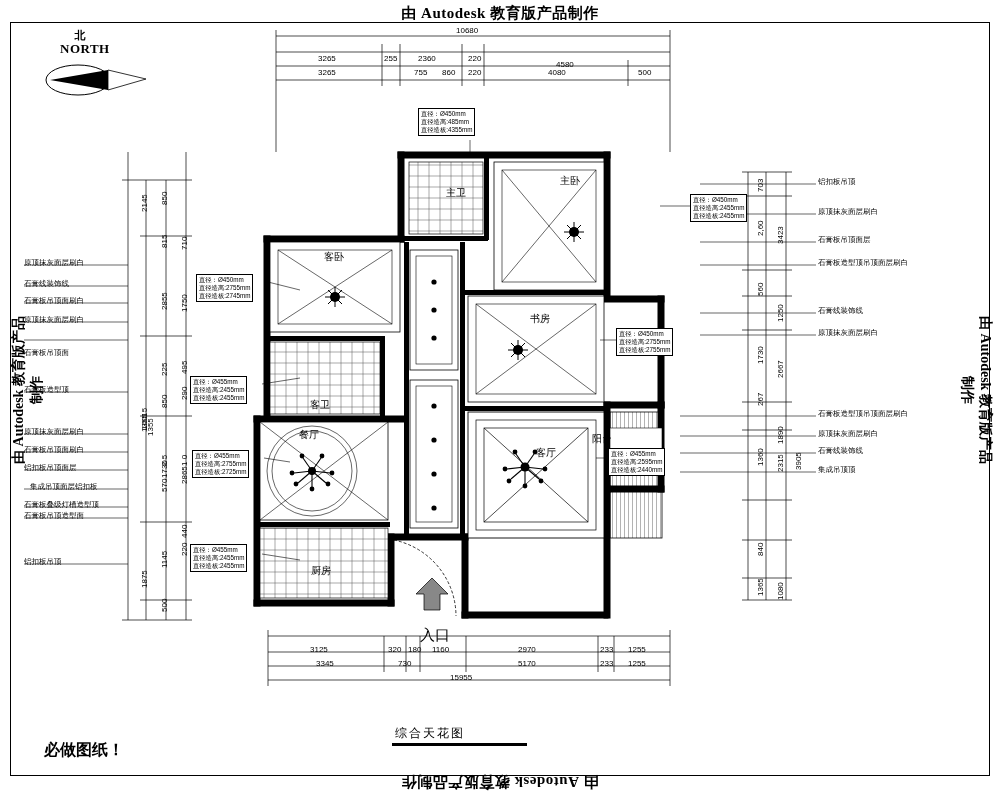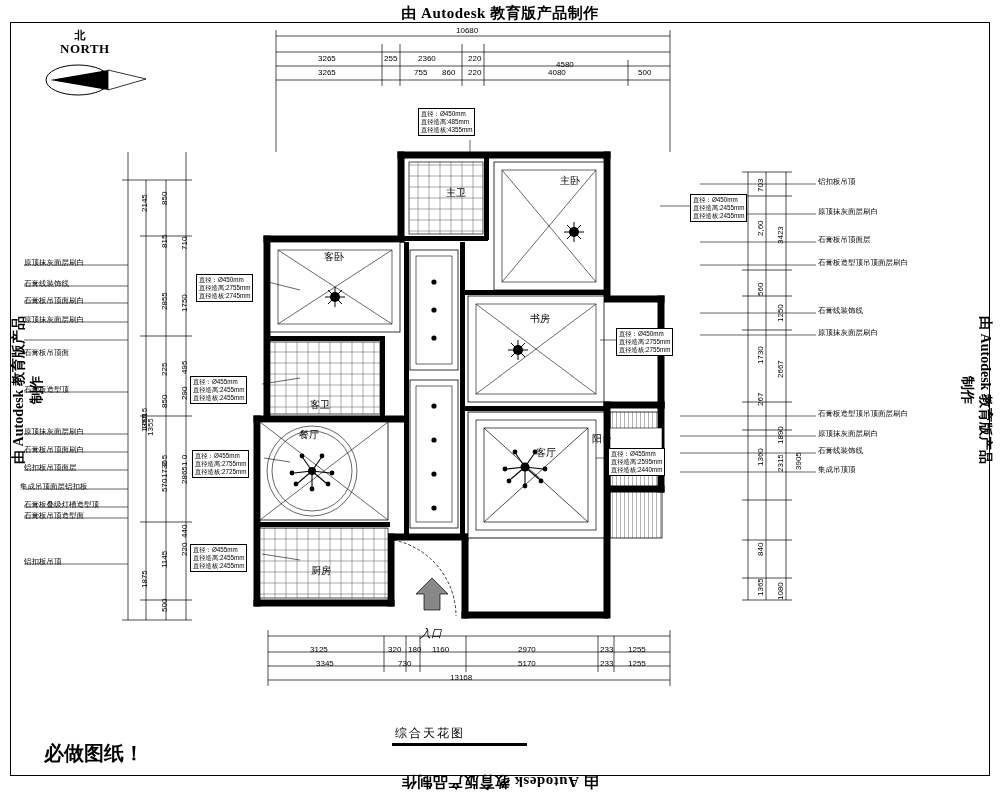--- a/index.html
+++ b/index.html
@@ -17,29 +17,29 @@
   .wm-left{left:-52px;top:372px;width:160px;text-align:center;font-weight:bold;font-size:14px;transform:rotate(-90deg);}
   .wm-right{left:896px;top:372px;width:160px;text-align:center;font-weight:bold;font-size:14px;transform:rotate(90deg);}
 
   
   .frame{left:10px;top:22px;width:978px;height:752px;border:1px solid #000;}
   .north-label{left:60px;top:30px;font-size:11px;font-weight:bold;text-align:center;width:40px;line-height:1.05;}
   .north-label small{display:block;font-size:13px;font-weight:bold;letter-spacing:.5px;}
 
   .title-bottom{left:395px;top:725px;font-size:12px;letter-spacing:2px;}
   .title-underline{left:392px;top:743px;width:135px;height:3px;background:#000;}
-  .note-bl{left:44px;top:740px;font-size:20px;font-weight:bold;}
+  .note-bl{left:44px;top:740px;font-size:16px;font-weight:bold;}
 
   
   .dim{font-size:8px;font-family:"Liberation Sans",sans-serif;white-space:nowrap;}
   .dimv{font-size:8px;font-family:"Liberation Sans",sans-serif;white-space:nowrap;transform:rotate(-90deg);transform-origin:left top;}
   .lead{font-size:7.5px;font-family:"Liberation Sans",sans-serif;white-space:nowrap;}
   .room{font-size:10px;font-family:Liberation Serif, serif;}
   .tagbox{font-size:6.3px;line-height:1.25;font-family:"Liberation Sans",sans-serif;border:1px solid #000;background:#fff;padding:1px 2px;white-space:nowrap;}
-  .entry{font-size:11px;font-family:"Liberation Sans",sans-serif;font-style:italic;}
+  .entry{font-size:15px;font-family:"Liberation Sans",sans-serif;}
 
   svg{position:absolute;left:0;top:0;}
 </style>
 </head>
 <body>
 
 <div class="stage">
 
   <div class="abs wm-top">由 Autodesk 教育版产品制作</div>
   <div class="abs wm-bottom">由 Autodesk 教育版产品制作</div>
@@ -417,21 +417,21 @@
   <div class="abs dim" style="left:432px;top:645px">1160</div>
   <div class="abs dim" style="left:518px;top:645px">2970</div>
   <div class="abs dim" style="left:600px;top:645px">233</div>
   <div class="abs dim" style="left:628px;top:645px">1255</div>
 
   <div class="abs dim" style="left:316px;top:659px">3345</div>
   <div class="abs dim" style="left:398px;top:659px">730</div>
   <div class="abs dim" style="left:518px;top:659px">5170</div>
   <div class="abs dim" style="left:600px;top:659px">233</div>
   <div class="abs dim" style="left:628px;top:659px">1255</div>
-  <div class="abs dim" style="left:450px;top:673px">13168</div>
+  <div class="abs dim" style="left:450px;top:673px">15955</div>
 
   <div class="abs dimv" style="left:140px;top:212px">2145</div>
   <div class="abs dimv" style="left:140px;top:432px">1355</div>
   <div class="abs dimv" style="left:140px;top:588px">1875</div>
   <div class="abs dimv" style="left:140px;top:430px">10015</div>
 
   <div class="abs dimv" style="left:160px;top:205px">850</div>
   <div class="abs dimv" style="left:160px;top:248px">815</div>
   <div class="abs dimv" style="left:160px;top:310px">2855</div>
   <div class="abs dimv" style="left:160px;top:376px">225</div>
@@ -471,21 +471,21 @@
 
   <div class="abs lead" style="left:24px;top:258px">原顶抹灰面层刷白</div>
   <div class="abs lead" style="left:24px;top:279px">石膏线装饰线</div>
   <div class="abs lead" style="left:24px;top:296px">石膏板吊顶面刷白</div>
   <div class="abs lead" style="left:24px;top:315px">原顶抹灰面层刷白</div>
   <div class="abs lead" style="left:24px;top:348px">石膏板吊顶面</div>
   <div class="abs lead" style="left:24px;top:385px">石膏板造型顶</div>
   <div class="abs lead" style="left:24px;top:427px">原顶抹灰面层刷白</div>
   <div class="abs lead" style="left:24px;top:445px">石膏板吊顶面刷白</div>
   <div class="abs lead" style="left:24px;top:463px">铝扣板吊顶面层</div>
-  <div class="abs lead" style="left:20px;top:482px">集成吊顶面层铝扣板</div>
+  <div class="abs lead" style="left:30px;top:482px">集成吊顶面层铝扣板</div>
   <div class="abs lead" style="left:24px;top:500px">石膏板叠级灯槽造型顶</div>
   <div class="abs lead" style="left:24px;top:511px">石膏板吊顶造型面</div>
   <div class="abs lead" style="left:24px;top:557px">铝扣板吊顶</div>
 
   <div class="abs lead" style="left:818px;top:177px">铝扣板吊顶</div>
   <div class="abs lead" style="left:818px;top:207px">原顶抹灰面层刷白</div>
   <div class="abs lead" style="left:818px;top:235px">石膏板吊顶面层</div>
   <div class="abs lead" style="left:818px;top:258px">石膏板造型顶吊顶面层刷白</div>
   <div class="abs lead" style="left:818px;top:306px">石膏线装饰线</div>
   <div class="abs lead" style="left:818px;top:328px">原顶抹灰面层刷白</div>

